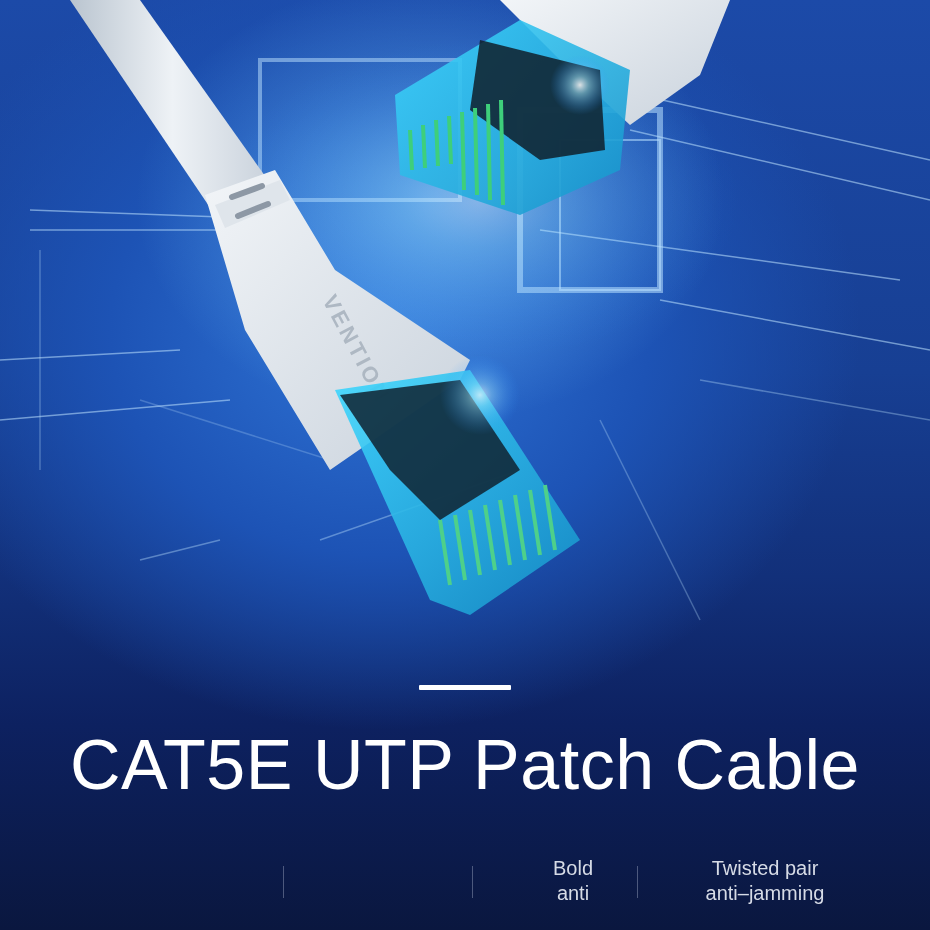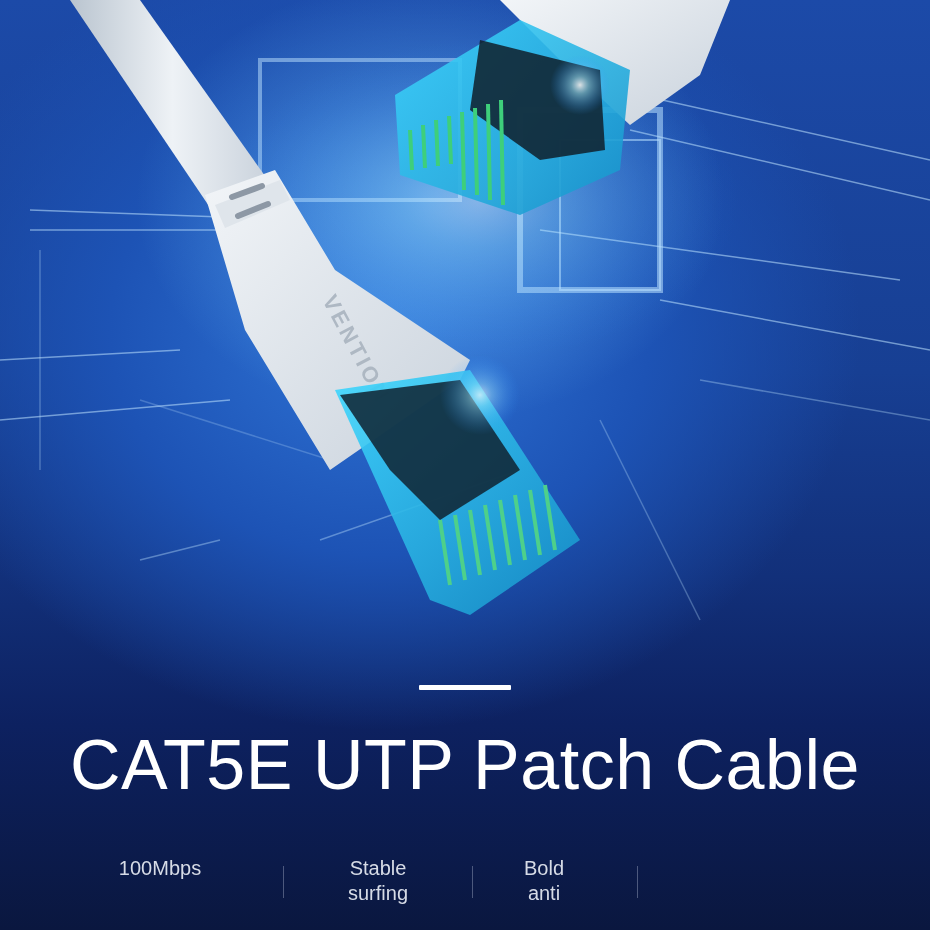--- a/index.html
+++ b/index.html
@@ -132,28 +132,27 @@
       </g>
     </svg>
   </div>
 
   <div class="divider-bar"></div>
 
   <h1 class="title">CAT5E UTP Patch Cable</h1>
 
   <div class="features">
     <div class="feature" style="left:75px;width:170px;">
-      <span>100Mbps</span>
     </div>
     <div class="sep" style="left:283px;"></div>
-    <div class="feature" style="left:308px;width:140px;">
-      <span>Stable</span>
-      <span>surfing</span>
-    </div>
     <div class="sep" style="left:472px;"></div>
-    <div class="feature" style="left:484px;width:120px;">
+    <div class="feature" style="left:513px;width:120px;">
       <span>Bold</span>
       <span>anti</span>
     </div>
     <div class="sep" style="left:637px;"></div>
+    <div class="feature" style="left:665px;width:200px;">
+      <span>Twisted pair</span>
+      <span>anti–jamming</span>
+    </div>
   </div>
 
 </div>
 
 </body></html>

